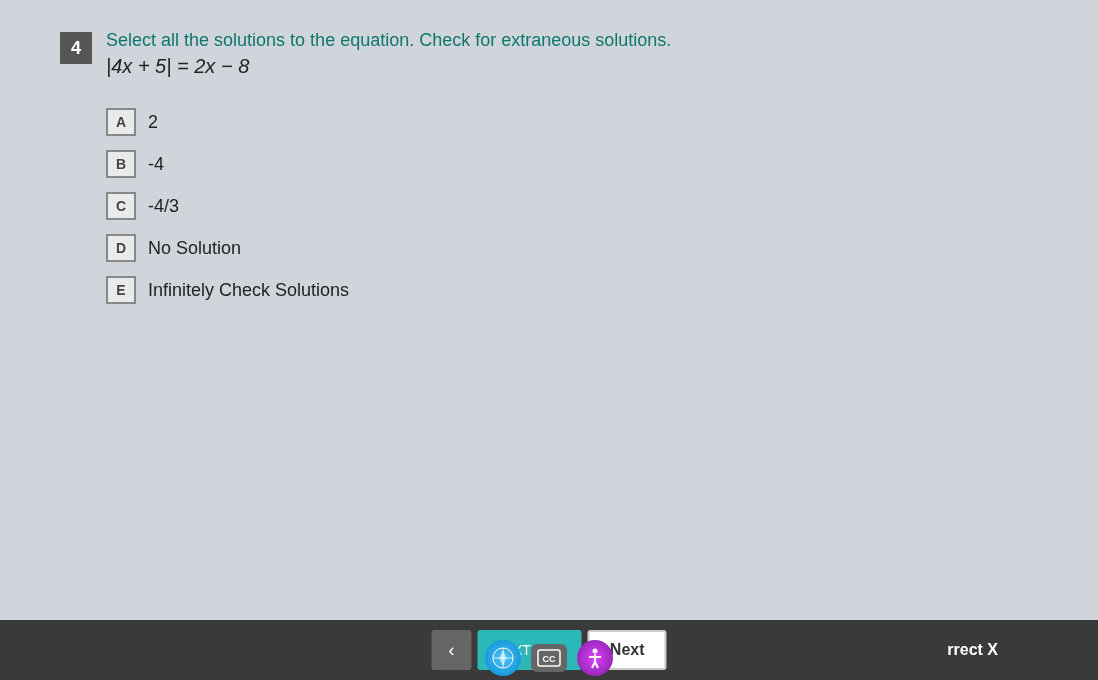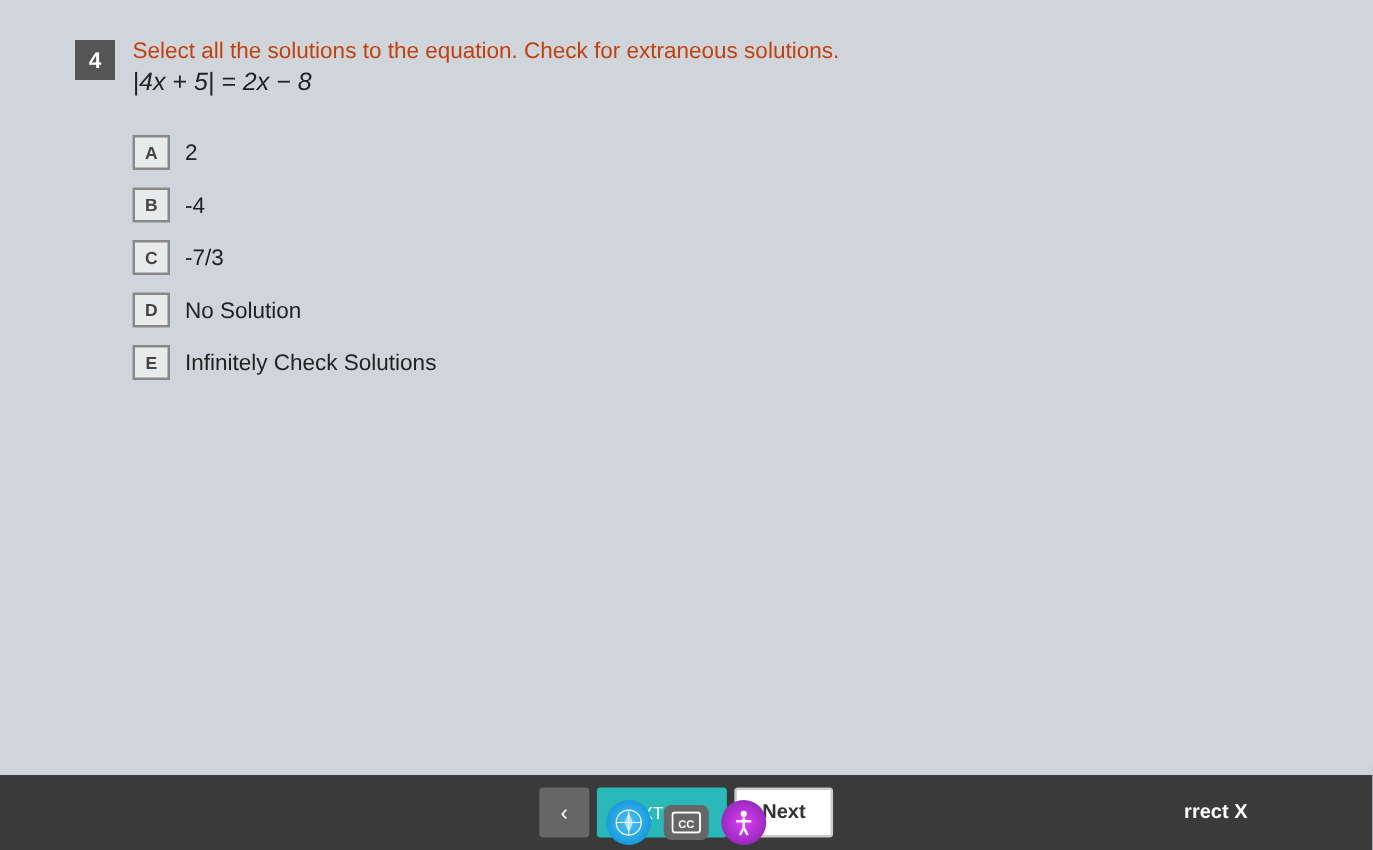--- a/index.html
+++ b/index.html
@@ -39,21 +39,21 @@
       height: 32px;
       display: flex;
       align-items: center;
       justify-content: center;
       flex-shrink: 0;
       margin-top: 2px;
     }
 
     .question-instruction {
       font-size: 18px;
-      color: #c2410c;
+      color: #0f766e;
     }
 
     .equation {
       font-size: 20px;
       color: #222;
       font-style: italic;
       margin-top: 4px;
     }
 
     .options-list {
@@ -207,21 +207,21 @@
       <span class="option-label">2</span>
     </div>
 
     <div class="option-item">
       <div class="option-badge">B</div>
       <span class="option-label">-4</span>
     </div>
 
     <div class="option-item">
       <div class="option-badge">C</div>
-      <span class="option-label">-7/3</span>
+      <span class="option-label">-4/3</span>
     </div>
 
     <div class="option-item">
       <div class="option-badge">D</div>
       <span class="option-label">No Solution</span>
     </div>
 
     <div class="option-item">
       <div class="option-badge">E</div>
       <span class="option-label">Infinitely Check Solutions</span>

